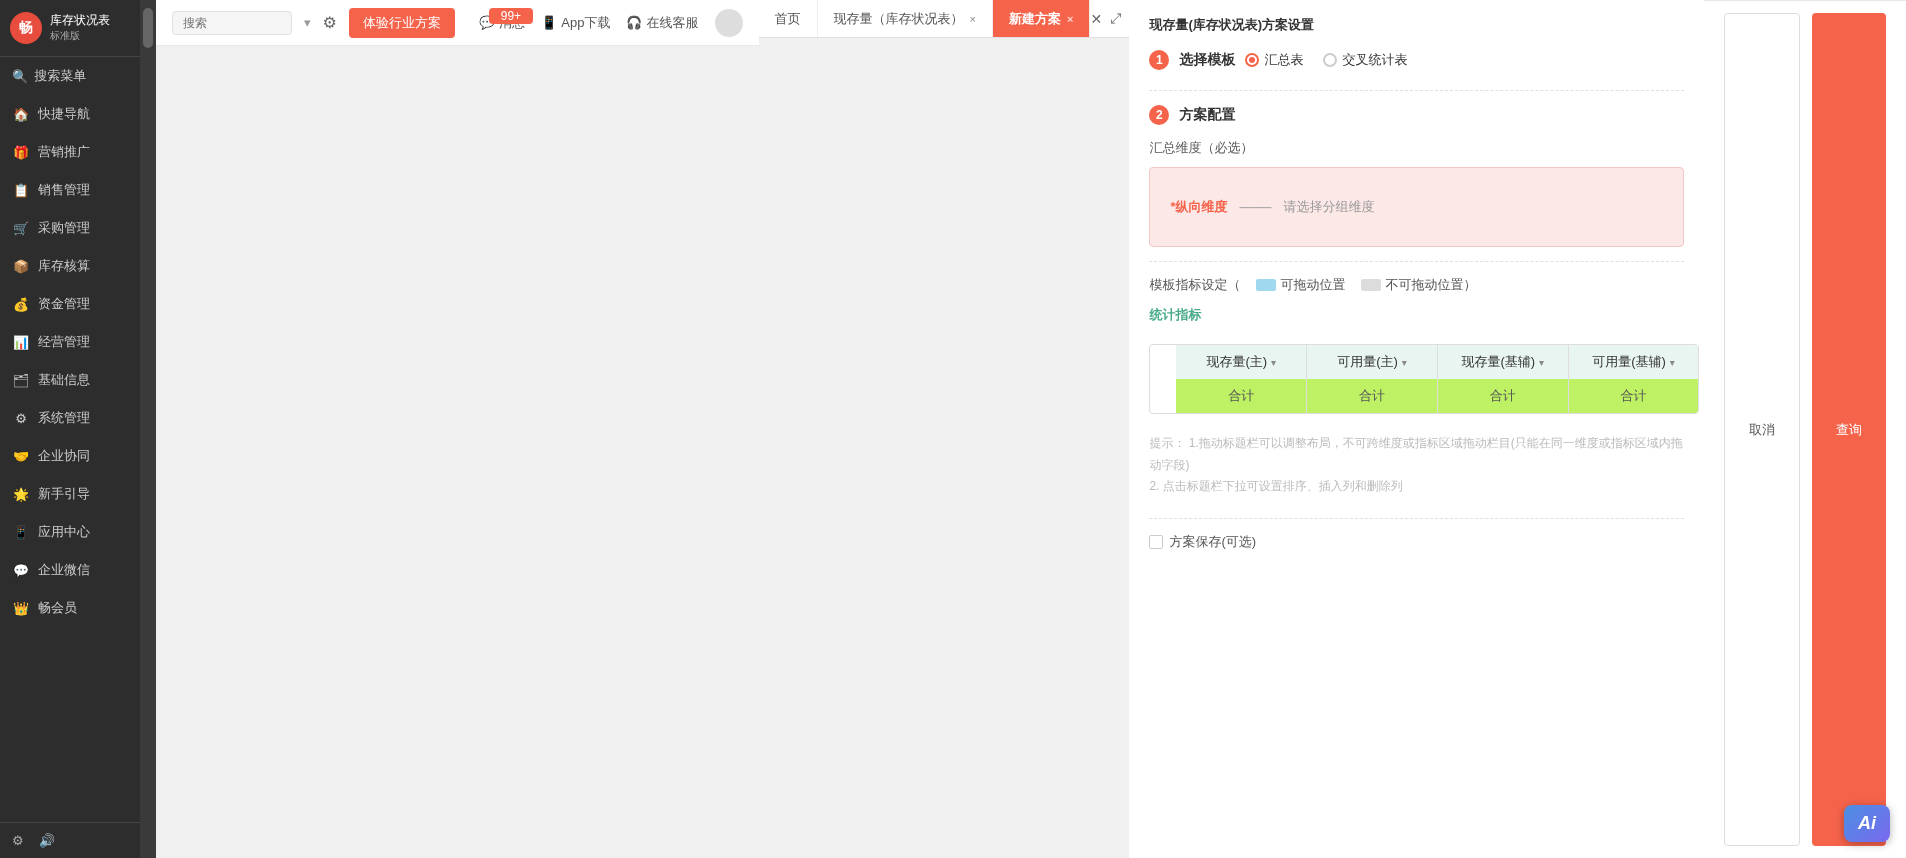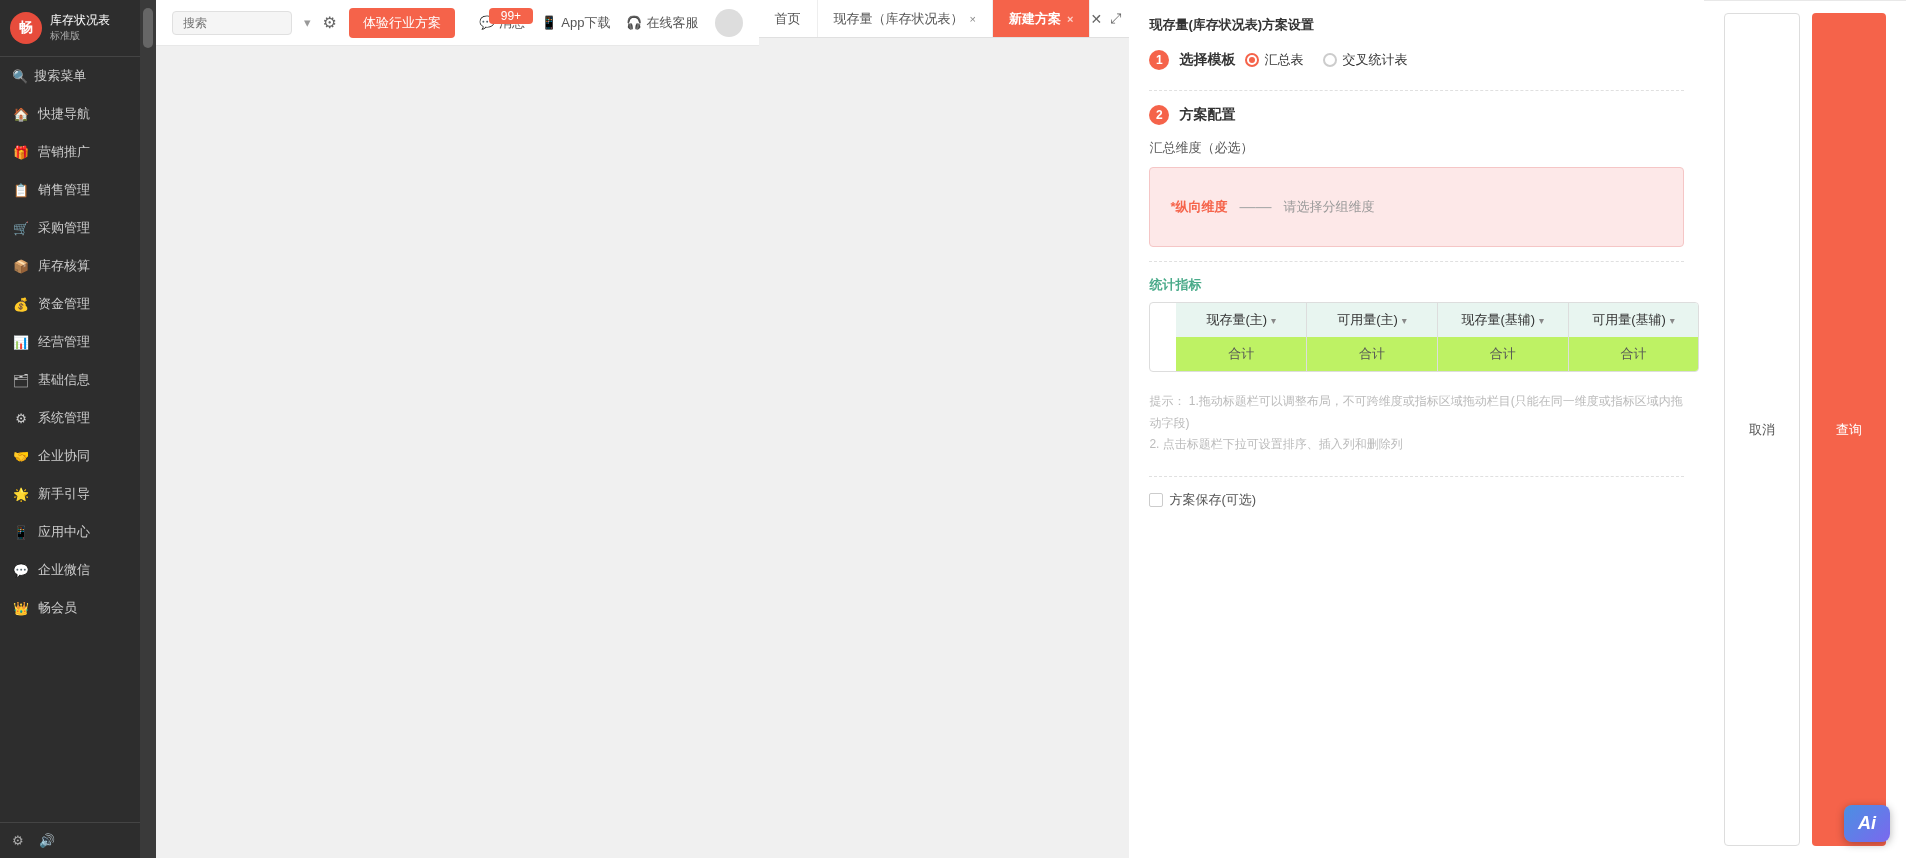--- a/index.html
+++ b/index.html
@@ -234,21 +234,21 @@
       opacity: 0.8;
     }
     .non-draggable-box {
       width: 20px; height: 12px;
       background: #d3d3d3;
       border-radius: 2px;
       opacity: 0.8;
     }
 
     
-    .stats-label { font-size: 13px; color: #4aab8a; font-weight: bold; margin-bottom: 8px; }
+    .stats-label { font-size: 13px; color: #4aab8a; font-weight: bold; margin-bottom: 20px; }
     .stats-table {
       border: 1px solid #ddd;
       border-radius: 4px;
       overflow: hidden;
       display: inline-block;
       min-width: 550px;
       padding-left: 26px;
     }
     .stats-table-header {
       display: flex;
@@ -525,20 +525,31 @@
         <div class="dim-placeholder">
           <span class="required">*纵向维度</span>
           <span class="arrow">——</span>
           <span class="dim-hint">请选择分组维度</span>
         </div>
       </div>
 
       <hr class="divider">
 
       
+      <div class="template-indicator">
+        <span>模板指标设定（</span>
+        <div class="draggable-indicator">
+          <div class="draggable-box"></div>
+          <span>可拖动位置</span>
+        </div>
+        <div class="draggable-indicator">
+          <div class="non-draggable-box"></div>
+          <span>不可拖动位置）</span>
+        </div>
+      </div>
 
       
       <div class="stats-label">统计指标</div>
       <div class="stats-table">
         <div class="stats-table-header">
           <div class="stats-col-head">
             <span>现存量(主)</span>
             <span class="chevron">▾</span>
           </div>
           <div class="stats-col-head">

